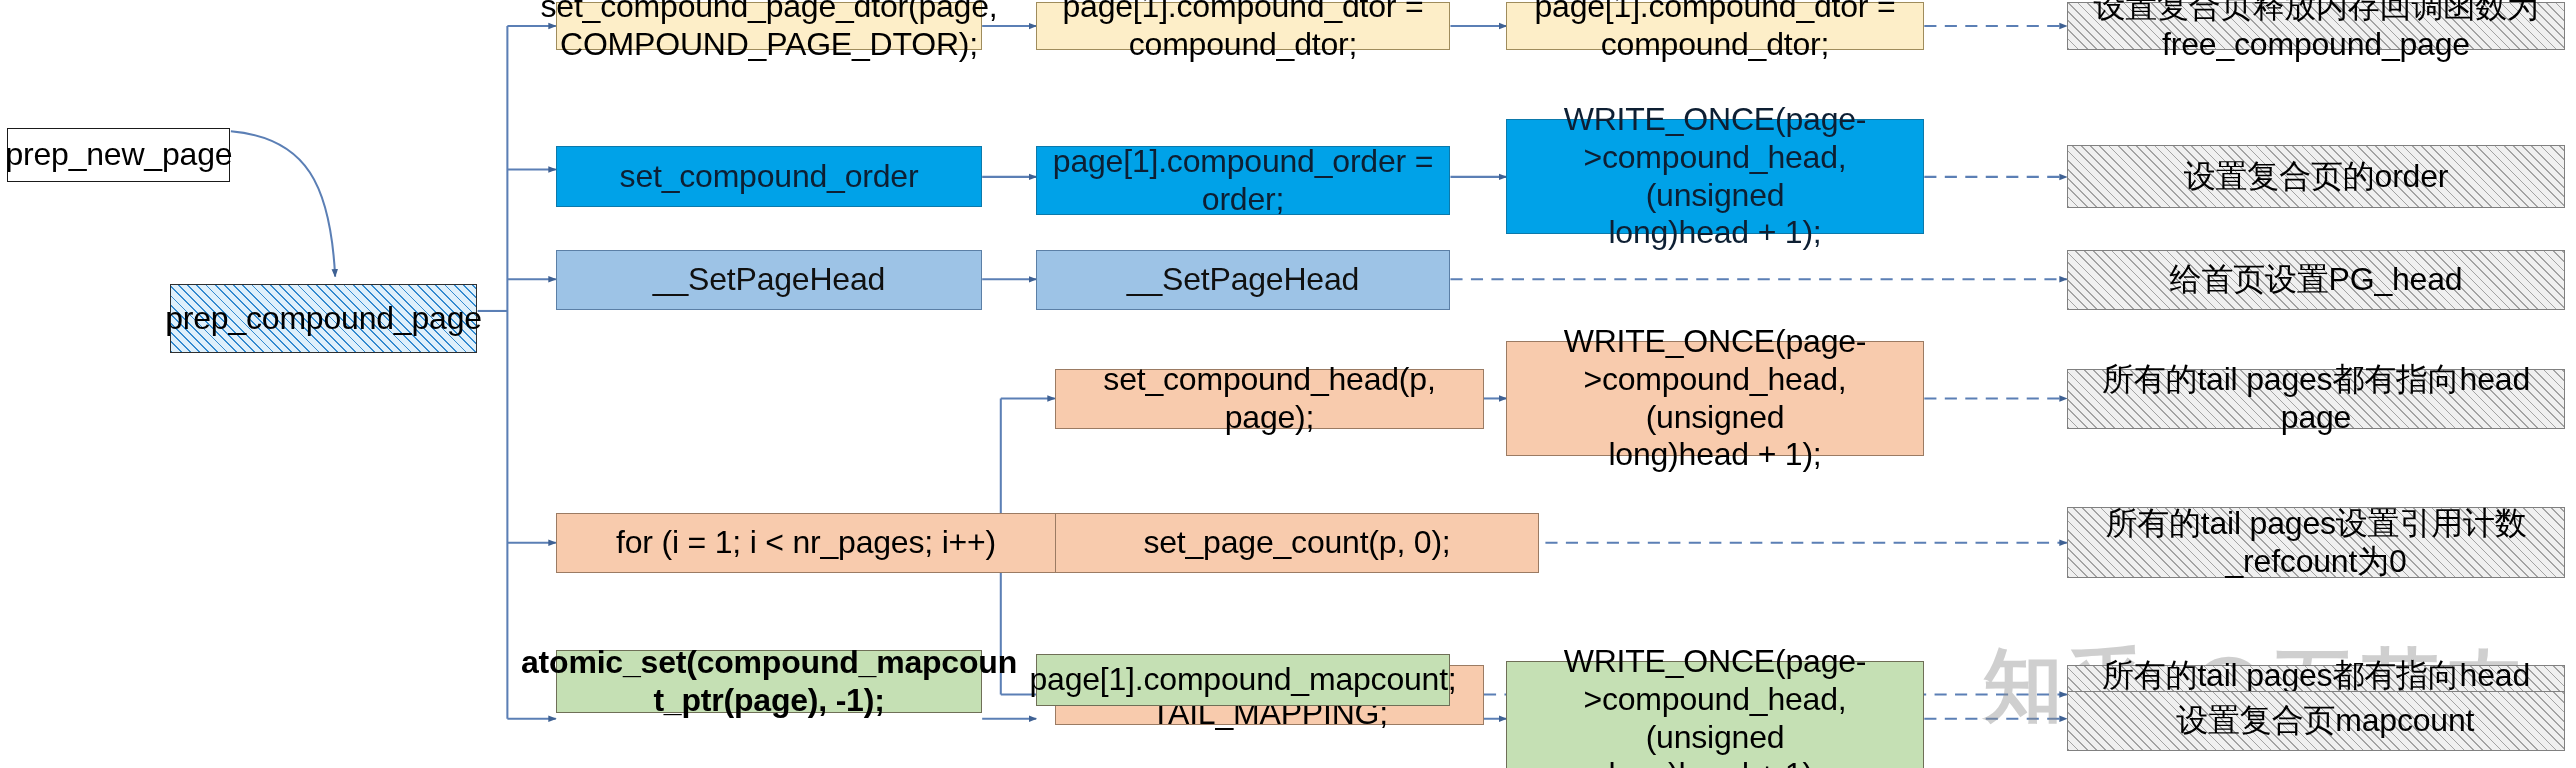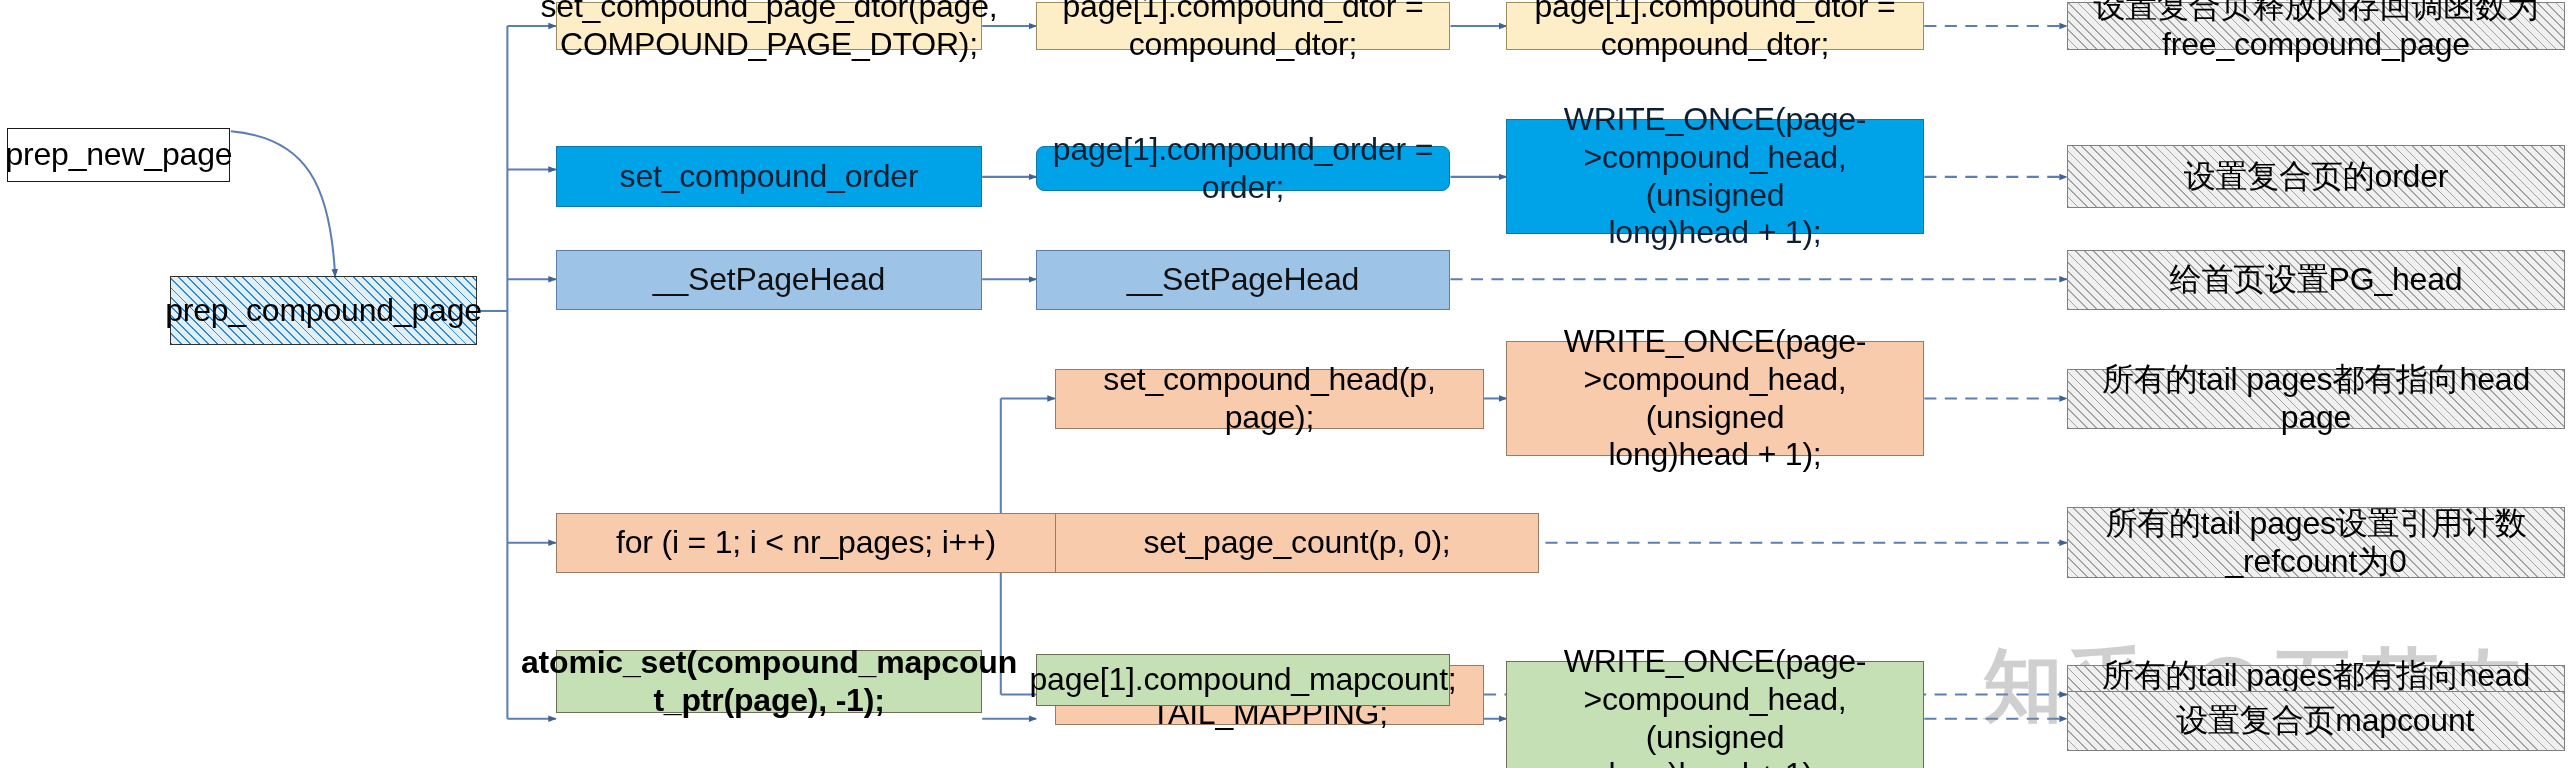--- a/index.html
+++ b/index.html
@@ -181,37 +181,37 @@
     </g>
     <g stroke="#5b7fb5" stroke-width="2.2" fill="none" stroke-dasharray="13,9">
       <path d="M2067,772 L2220,772" marker-end="url(#ah)"></path>
     </g>
   </svg>
 
   <div class="watermark" style="left:1983px; top:633px;">知乎 @五花肉</div>
 
   <div class="node n-plain" style="left:7.4px; top:104px; width:223px; height:54px;margin-top:24px;">prep_new_page</div>
 
-  <div class="node n-hatch-blue" style="left:170px; top:276px; width:307px; height:69px;">prep_compound_page</div>
+  <div class="node n-hatch-blue" style="left:170px; top:284px; width:307px; height:69px;">prep_compound_page</div>
 
   <div class="node n-cream" style="left:556px; top:1.9px; width:426px; height:48px;">set_compound_page_dtor(page,
 COMPOUND_PAGE_DTOR);</div>
 
   <div class="node n-cream" style="left:1036px; top:1.9px; width:414px; height:48px;">page[1].compound_dtor =
 compound_dtor;</div>
 
   <div class="node n-cream" style="left:1506px; top:1.9px; width:418px; height:48px;">page[1].compound_dtor =
 compound_dtor;</div>
 
   <div class="node n-hatch-gray" style="left:2067px; top:1.9px; width:498px; height:48px;">设置复合页释放内存回调函数为
 free_compound_page</div>
 
   <div class="node n-cyan" style="left:556px; top:146px; width:426px; height:61px;">set_compound_order</div>
 
-  <div class="node n-cyan" style="left:1036px; top:146px; width:414px; height:45px;border-radius:8px;">page[1].compound_order =
+  <div class="node n-cyan" style="left:1036px; top:146px; width:414px; height:69px;">page[1].compound_order =
 order;</div>
 
   <div class="node n-cyan" style="left:1506px; top:119px; width:418px; height:115px;">WRITE_ONCE(page-
 &gt;compound_head, (unsigned
 long)head + 1);</div>
 
   <div class="node n-hatch-gray" style="left:2067px; top:145px; width:498px; height:63px;">设置复合页的order</div>
 
   <div class="node n-steel" style="left:556px; top:250px; width:426px; height:60px;">__SetPageHead</div>
 

